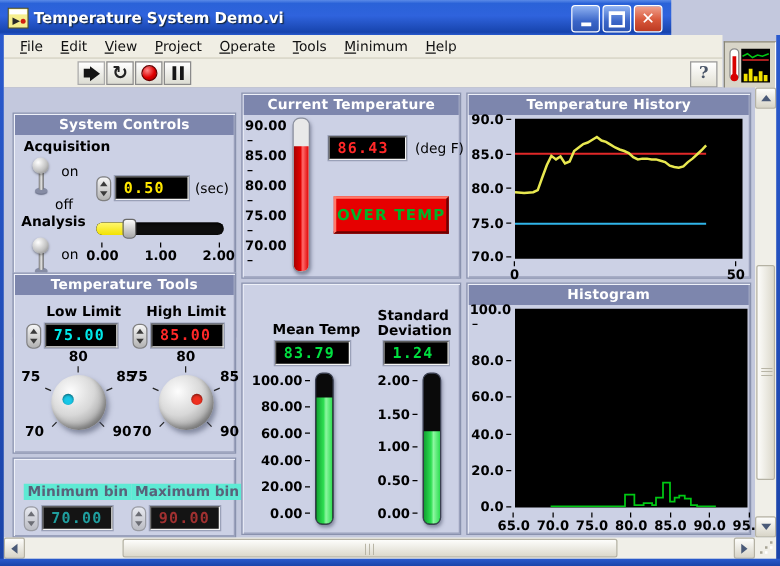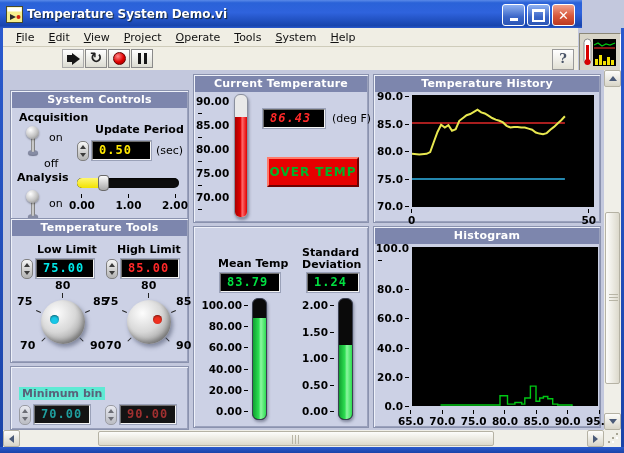--- a/index.html
+++ b/index.html
@@ -1,19 +1,19 @@
 <!DOCTYPE html>
 <html style="--panel-bg: #ccd1e5; --panel-area-bg: #c3c8dd; --header-band: #7d86ad; --header-band-dim: #99a0b7; --display-bg: #000000; --value-yellow: #ffe800; --value-cyan: #00e8e8; --value-red: #ff2828; --value-green: #00e040; --value-teal-dim: #1f9e9e; --value-red-dim: #a03030; --over-temp-bg: #e60000; --over-temp-text: #00b428; --thermo-fill: #e00000; --tank-fill: #2ede52; --slider-fill: #f2e200; --chart-bg: #000000;"><head>
 <meta charset="utf-8">
 <style>
   html,body{margin:0;padding:0;background:#555;}
   #window{position:relative;width:624px;height:453px;font-family:"DejaVu Sans",sans-serif;
     background:var(--panel-area-bg,#c3c8dd);overflow:hidden;}
   
-  .titlebar{position:absolute;left:0;top:0;width:582px;height:28px;
+  .titlebar{position:absolute;left:0;top:0;width:537px;height:28px;
     background:linear-gradient(180deg,#5a8ae8 0%,#2a62d8 10%,#2f63dd 45%,#1744ad 92%,#2a5ace 100%);
     display:flex;align-items:center;}
   .border-l,.border-r,.border-b{position:absolute;background:linear-gradient(180deg,#2a5ace,#1a43a8);}
   .border-l{left:0;top:28px;width:3px;height:425px;}
   .border-r{left:621px;top:28px;width:3px;height:425px;}
   .border-b{left:0;top:447px;width:624px;height:6px;}
   .app-icon{width:17px;height:17px;margin:0 4px 0 6px;}
   .win-title{color:#fff;font-weight:bold;font-size:12px;text-shadow:1px 1px 1px #123;white-space:nowrap;}
   .winbtns{position:absolute;right:7px;top:4px;display:flex;gap:2px;}
   .wbtn{width:21px;height:20px;border-radius:3px;border:1px solid #fff;
@@ -135,21 +135,21 @@
     </div>
   </div>
 
   <div class="menubar">
       <span class="menu-item">File</span>
       <span class="menu-item">Edit</span>
       <span class="menu-item">View</span>
       <span class="menu-item">Project</span>
       <span class="menu-item">Operate</span>
       <span class="menu-item">Tools</span>
-      <span class="menu-item">System</span>
+      <span class="menu-item">Minimum</span>
       <span class="menu-item">Help</span>
     </div>
 
   <div class="toolbar">
     <div class="tbtn first">
       <span class="run-tail"></span>
         <span class="run-head"></span>
     </div>
     <div class="tbtn">
       <span class="cont-glyph">↻</span>
@@ -184,21 +184,20 @@
   <div class="panel" style="left:10px;top:90px;width:179px;height:180px;">
     <div class="panel-header">System Controls</div>
     <span class="lbl" style="left:8px;top:20px;">Acquisition</span>
     <div class="toggle" style="left:14px;top:36px;">
       <div class="base"></div>
         <div class="stem"></div>
         <div class="head"></div>
     </div>
     <span class="lbl" style="left:38px;top:40px;font-weight:normal;">on</span>
     <span class="lbl" style="left:33px;top:66px;font-weight:normal;">off</span>
-    <span class="lbl" style="left:84px;top:32px;">Update Period</span>
     <div class="spin" style="left:66px;top:50px;">
         <span class="up"></span>
         <span class="dn"></span>
       </div>
     <div class="disp" style="left:81px;top:50px;width:59px;color:var(--value-yellow);">0.50</div>
     <span class="lbl" style="left:145px;top:53px;font-weight:normal;">(sec)</span>
     <span class="lbl" style="left:6px;top:80px;">Analysis</span>
     <div class="slider-track" style="left:66px;top:87px;width:102px;">
       <div class="slider-fill" style="width: 25%;"></div>
       <div class="slider-handle" style="left: calc(25% - 5px);"></div>
@@ -256,20 +255,21 @@
     <div class="ktick" style="left:160px;top:92px;transform:rotate(-22.5deg);"></div>
     <div class="ktick" style="left:116px;top:120px;transform:rotate(-45deg);"></div>
     <div class="ktick" style="left:154px;top:120px;transform:rotate(45deg);"></div>
     <div class="knob" style="left:116px;top:81px;">
       <div class="dot" style="left:26px;top:15px;background:#f03020;"></div>
     </div>
   </div>
 
   <div class="panel" style="left:10px;top:366px;width:179px;height:64px;">
     <span class="lbl dim" style="left:8px;top:20px;">Minimum bin</span>
+    <span class="lbl dim" style="left:94px;top:20px;">Maximum bin</span>
     <div class="spin" style="left:8px;top:38px;opacity:.65;">
         <span class="up"></span>
         <span class="dn"></span>
       </div>
     <div class="disp" style="left:23px;top:38px;width:56px;color:var(--value-teal-dim);background:#141414;">70.00</div>
     <div class="spin" style="left:94px;top:38px;opacity:.65;">
         <span class="up"></span>
         <span class="dn"></span>
       </div>
     <div class="disp" style="left:109px;top:38px;width:56px;color:var(--value-red-dim);background:#141414;">90.00</div>
@@ -280,21 +280,21 @@
     <div class="axis-col" style="left:2px;top:20px;width:34px;height:114px;">
         <span class="dash">90.00</span>
         <span class="dash">85.00</span>
         <span class="dash">80.00</span>
         <span class="dash">75.00</span>
         <span class="dash">70.00</span>
       </div>
     <div class="tube thermo" style="left:40px;top:19px;width:12px;height:122px;">
       <div class="fill" style="height: 82%;"></div>
     </div>
-    <div class="disp" style="left:69px;top:34px;width:62px;color:var(--value-red);font-style:italic;">86.43</div>
+    <div class="disp" style="left:69px;top:34px;width:62px;color:var(--value-red);">86.43</div>
     <span class="lbl" style="left:138px;top:37px;font-weight:normal;">(deg F)</span>
     <div class="overtemp" style="left:73px;top:82px;width:92px;height:30px;line-height:26px;">OVER TEMP</div>
   </div>
 
   <div class="panel" style="left:193px;top:226px;width:176px;height:202px;">
     <span class="lbl" style="left:24px;top:30px;">Mean Temp</span>
     <span class="lbl" style="left:108px;top:20px;width:60px;white-space:normal;line-height:12px;">Standard Deviation</span>
     <div class="disp" style="left:26px;top:46px;width:60px;color:var(--value-green);">83.79</div>
     <div class="disp" style="left:113px;top:46px;width:52px;color:var(--value-green);">1.24</div>
     <div class="axis-col" style="left:4px;top:72px;width:50px;height:118px;">

